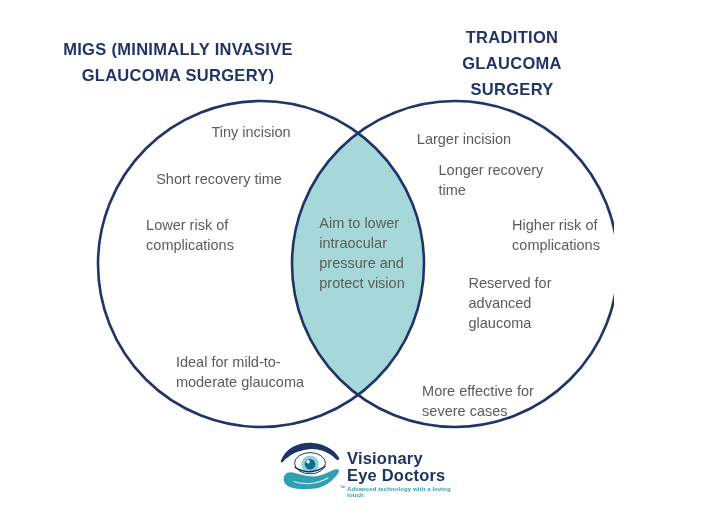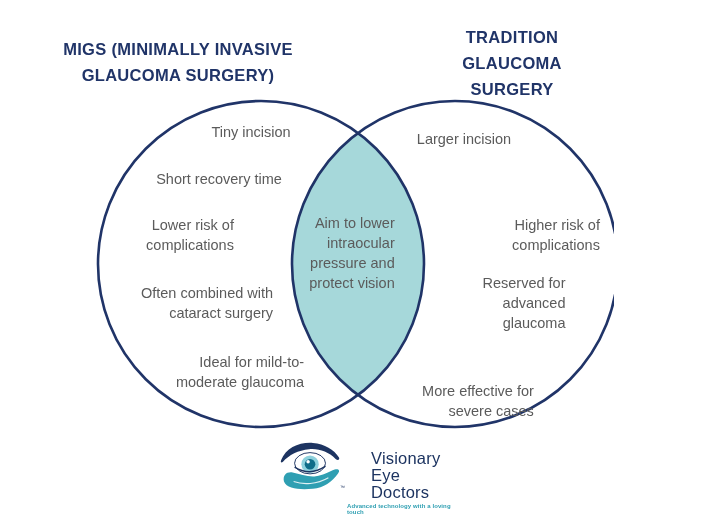--- a/index.html
+++ b/index.html
@@ -9,29 +9,29 @@
   }
   .title {
     position:absolute; transform:translate(-50%,-50%);
     white-space:pre-line; text-align:center;
     font-weight:700; font-size:16.5px; line-height:26px;
     color:#203468; letter-spacing:0.3px;
   }
   .venn-svg { position:absolute; left:0; top:0; }
   .lbl {
     position:absolute; transform:translate(-50%,-50%);
-    white-space:pre-line; text-align:right;
+    white-space:pre-line; text-align:left;
     font-size:14.5px; line-height:20px; color:#5b5b5b;
   }
   .logo { position:absolute; left:280px; top:440px; width:180px; height:62px; }
   .logo-icon { position:absolute; left:0; top:2px; }
   .logo-textcol { position:absolute; left:67px; top:10px; }
   .logo-name {
-    font-size:16.5px; line-height:17px; font-weight:400;
-    color:#1d3461; white-space:pre-line; letter-spacing:0.2px;margin-left:24px;
+    font-size:16.5px; line-height:17px; font-weight:700;
+    color:#1d3461; white-space:pre-line; letter-spacing:0.2px;
   }
   .logo-tagline {
     margin-top:2px; font-size:6px; font-weight:700;
     color:#2f9fb2; letter-spacing:0.1px;
   }
   .logo-tm { position:absolute; left:60px; top:44px; font-size:5px; color:#1d3461; }
 </style>
 </head>
 <body>
 
@@ -45,31 +45,30 @@
   <svg class="venn-svg" width="705" height="529" viewBox="0 0 705 529">
     <path d="M 358 133 A 163 163 0 0 1 358 395 A 163 163 0 0 1 358 133 Z" stroke="none" fill="#a6d8da"></path>
     <circle cx="261" cy="264" r="163" fill="none" stroke-width="2.6" stroke="#203468"></circle>
     <circle cx="455" cy="264" r="163" fill="none" stroke-width="2.6" stroke="#203468"></circle>
   </svg>
 
   <div class="lbl" style="left:251px; top:132px;">Tiny incision</div>
   <div class="lbl" style="left:219px; top:179px;">Short recovery time</div>
   <div class="lbl" style="left:190px; top:235px;">Lower risk of
 complications</div>
-  <div class="lbl" style="left:207px; top:303px;">Often combined with
-cataract surgery</div>
   <div class="lbl" style="left:240px; top:372px;">Ideal for mild-to-
 moderate glaucoma</div>
 
-  <div class="lbl" style="left:352px; top:253px;">Aim to lower
+  <div class="lbl" style="left:362px; top:253px;">Aim to lower
 intraocular
 pressure and
 protect vision</div>
 
   <div class="lbl" style="left:464px; top:139px;">Larger incision</div>
+  <div class="lbl" style="left:497px; top:180px;">Longer recovery time</div>
   <div class="lbl" style="left:512px; top:235px;margin-left:44px;">Higher risk of
 complications</div>
   <div class="lbl" style="left:517px; top:303px;">Reserved for
 advanced glaucoma</div>
   <div class="lbl" style="left:478px; top:372px;margin-top:29px;">More effective for
 severe cases</div>
 
   <div class="logo">
     <svg class="logo-icon" width="62" height="56" viewBox="0 0 64 58">
 

